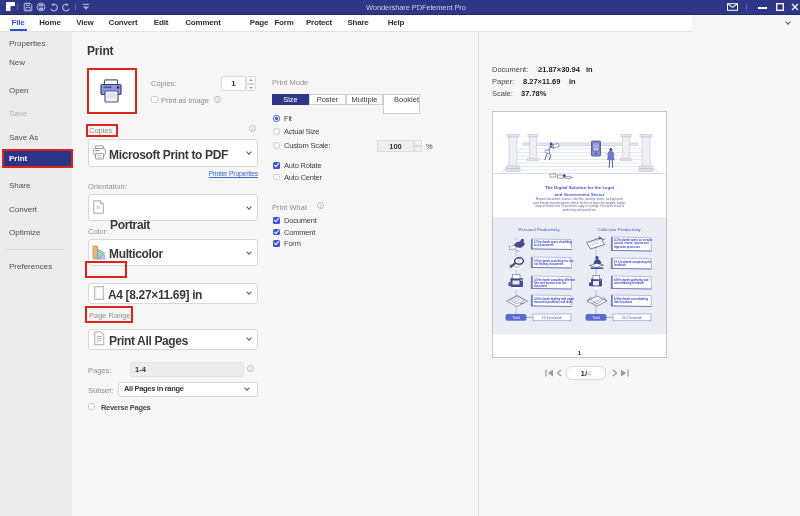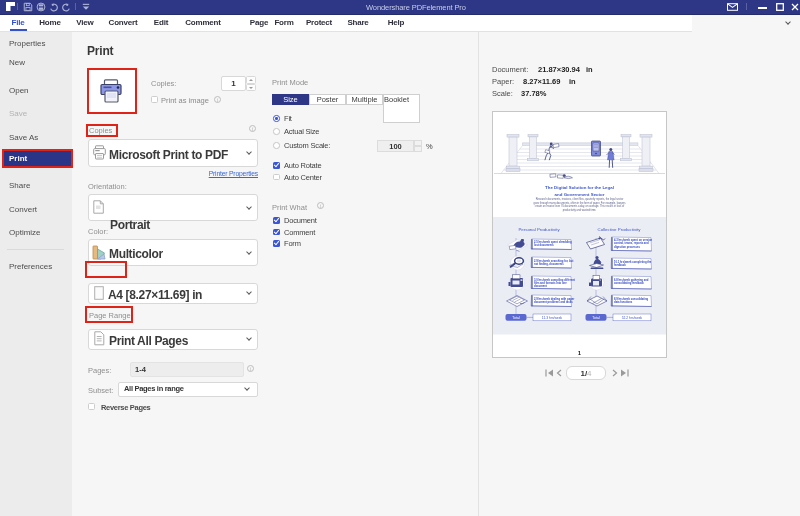--- a/index.html
+++ b/index.html
@@ -206,21 +206,21 @@
   <div class="drop" style="left:118px;top:382px;width:140px;height:15px;border-radius:2px"></div>
   <div class="abs" style="left:124px;top:384px;font-size:7.5px;font-weight:700;letter-spacing:-0.3px;color:#333">All Pages in range</div>
   <div class="chev" style="left:245px;top:386px"></div>
   <div class="cb off" style="left:88px;top:403px"></div>
   <div class="abs ctext" style="left:101px;top:403px;font-weight:700;letter-spacing:-0.3px;color:#4a4a4a">Reverse Pages</div>
 
   <div class="lbl" style="left:272px;top:78px">Print Mode</div>
   <div class="abs" style="left:272px;top:94px;width:37px;height:11px;background:#2d3786;color:#fff;font-size:7.5px;text-align:center;line-height:11px">Size</div>
   <div class="abs" style="left:309px;top:94px;width:37px;height:11px;background:#fff;border:1px solid #cfcfcf;color:#3a3a3a;font-size:7.5px;text-align:center;line-height:9px">Poster</div>
   <div class="abs" style="left:346px;top:94px;width:37px;height:11px;background:#fff;border:1px solid #cfcfcf;color:#3a3a3a;font-size:7.5px;text-align:center;line-height:9px">Multiple</div>
-  <div class="abs" style="left:383px;top:94px;width:37px;height:29px;background:#fff;border:1px solid #cfcfcf;color:#3a3a3a;font-size:7.5px;text-align:left;line-height:9px">Booklet</div>
+  <div class="abs" style="left:383px;top:94px;width:37px;height:20px;background:#fff;border:1px solid #cfcfcf;color:#3a3a3a;font-size:7.5px;text-align:right;line-height:9px">Booklet</div>
 
   <div class="rad on" style="left:273px;top:115px"></div>
   <div class="abs ctext" style="left:284px;top:114px">Fit</div>
   <div class="rad" style="left:273px;top:128px"></div>
   <div class="abs ctext" style="left:284px;top:127px">Actual Size</div>
   <div class="rad" style="left:273px;top:142px"></div>
   <div class="abs ctext" style="left:284px;top:141px">Custom Scale:</div>
   <div class="abs" style="left:377px;top:140px;width:37px;height:12px;background:#efefef;border:1px solid #dcdcdc;font-size:7.5px;font-weight:700;color:#333;text-align:center;line-height:11px">100</div>
   <div class="abs" style="left:414px;top:140px;width:8px;height:6px;background:#f2f2f2;border:1px solid #dcdcdc"></div>
   <div class="abs" style="left:414px;top:146px;width:8px;height:6px;background:#f2f2f2;border:1px solid #dcdcdc"></div>

